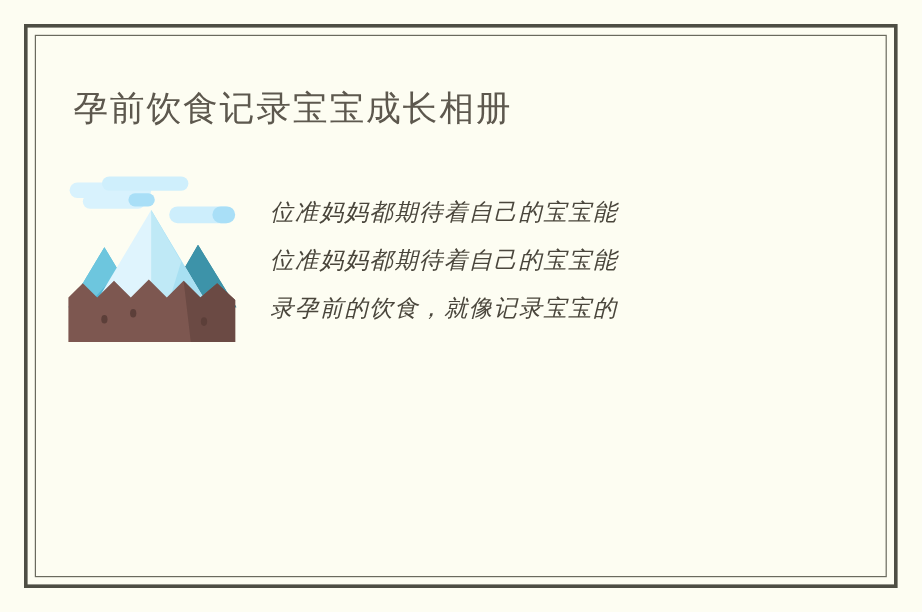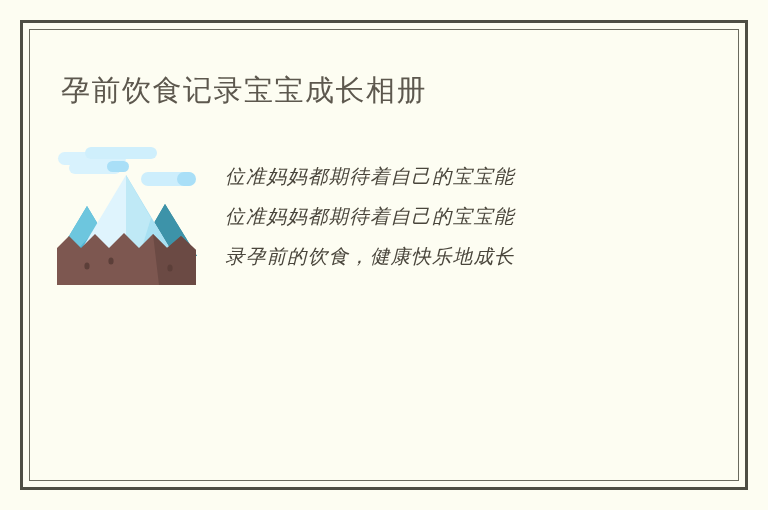--- a/index.html
+++ b/index.html
@@ -136,17 +136,17 @@
 
         <ellipse cx="32" cy="122" rx="2.6" ry="3.6" fill="#5c3f39"></ellipse>
         <ellipse cx="56" cy="117" rx="2.6" ry="3.6" fill="#5c3f39"></ellipse>
         <ellipse cx="115" cy="124" rx="2.6" ry="3.6" fill="#5c3f39"></ellipse>
       </svg>
     </div>
 
     <div class="article">
       <p>位准妈妈都期待着自己的宝宝能</p>
       <p>位准妈妈都期待着自己的宝宝能</p>
-      <p>录孕前的饮食，健康快乐地成长</p>
+      <p>录孕前的饮食，就像记录宝宝的</p>
     </div>
 
   </div>
 </div>
 
 </body></html>

